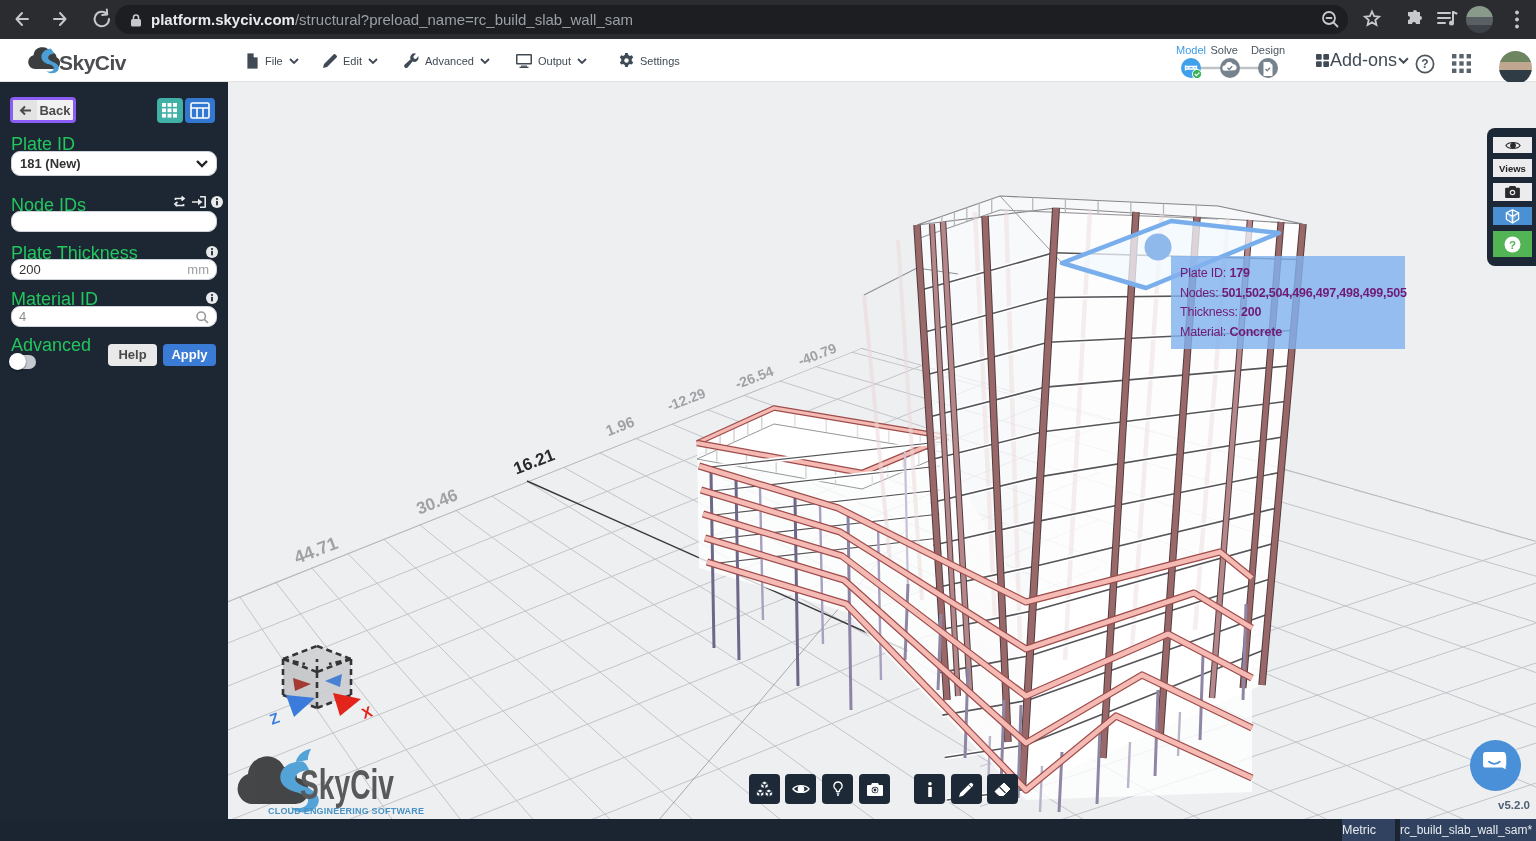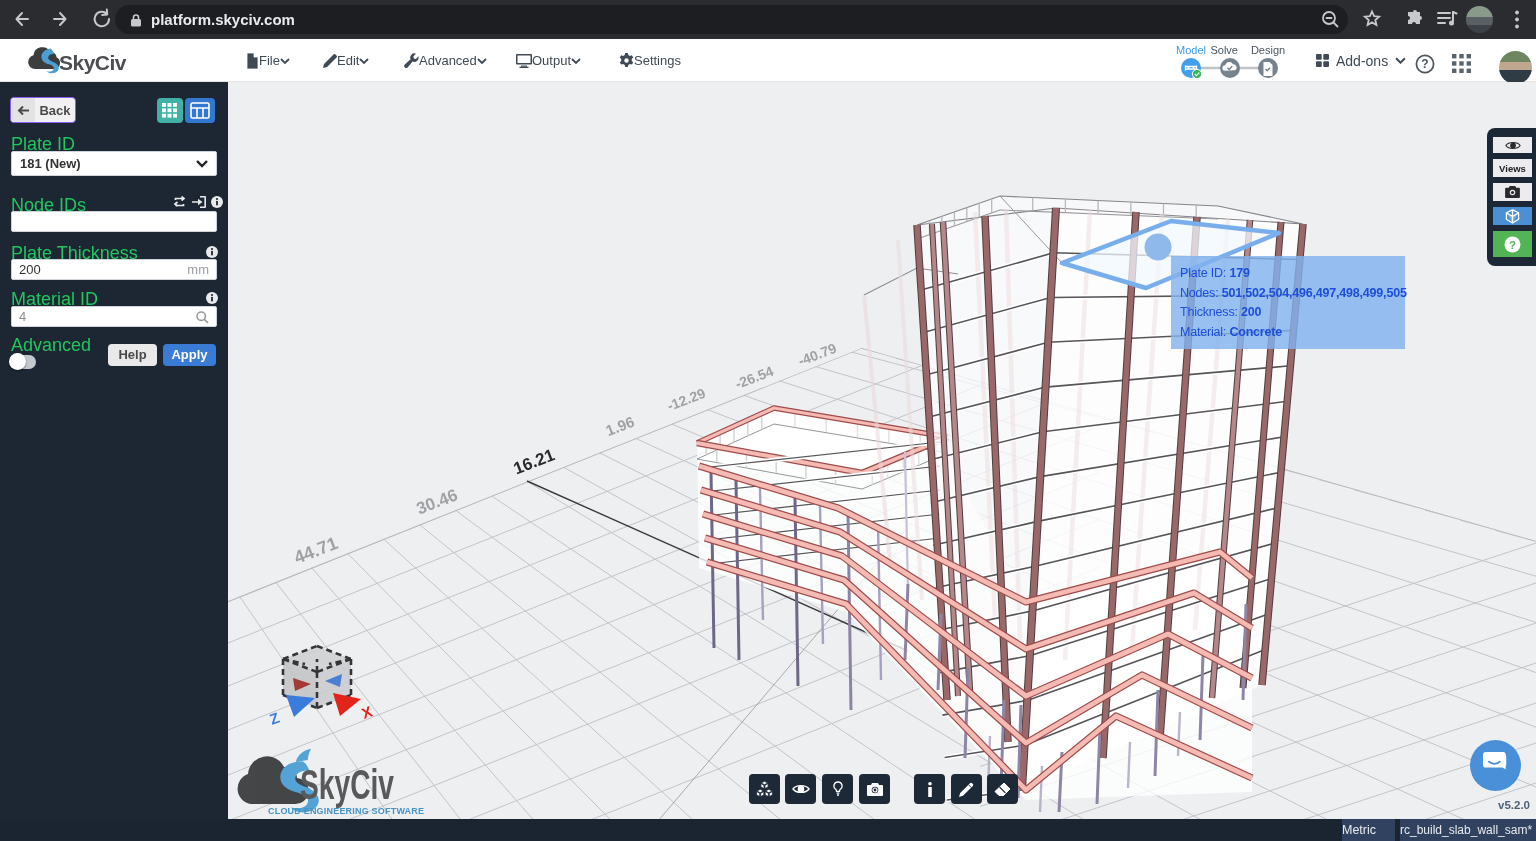--- a/index.html
+++ b/index.html
@@ -5,25 +5,25 @@
 html,body{width:1536px;height:841px;overflow:hidden;font-family:"Liberation Sans",sans-serif}
 .abs{position:absolute}
 #root{position:relative;width:1280px;height:841px;background:#eeeff1}
 
 #chrome{position:absolute;left:0;top:0;width:1536px;height:39px;background:#2b2c2f}
 #pill{position:absolute;left:115px;top:5px;width:1233px;height:29px;border-radius:15px;background:#1d1e21;display:flex;align-items:center}
 .curl{color:#e8eaed;font-size:15px;font-weight:700}
 .gurl{color:#9aa0a6;font-size:15px;font-weight:400}
 
 #appbar{position:absolute;left:0;top:39px;width:1536px;height:43px;background:#fff;border-bottom:1px solid #e2e3e5}
-.menu{position:absolute;top:0;height:43px;display:flex;align-items:center;color:#3f4a54;font-size:13px}
+.menu{position:absolute;top:0;height:43px;display:flex;align-items:center;gap:6px;color:#3f4a54;font-size:11px}
 
 #side{position:absolute;left:0;top:82px;width:228px;height:737px;background:#1c2733}
 #side label{display:block;color:#22c55e;font-size:18px;font-weight:400}
-.inp{position:absolute;left:11px;width:206px;background:#fff;border-radius:2px;border:1px solid #cfd4da}
+.inp{position:absolute;left:11px;width:206px;background:#fff;border-radius:9px;border:1px solid #cfd4da}
 
 #status{position:absolute;left:0;top:819px;width:1536px;height:22px;background:#1b2531}
 .scell{position:absolute;top:0;height:22px;background:#30425f;color:#e8ebef;font-size:12.5px;text-align:left;line-height:22px}
 
 .vbtn{position:absolute;width:31px;height:30px;background:#1e2937;border-radius:4px;display:flex;align-items:center;justify-content:center}
 .rbtn{position:absolute;left:6px;width:39px;border-radius:0;display:flex;align-items:center;justify-content:center}
 </style></head>
 <body>
 <div id="root">
 
@@ -32,20 +32,21 @@
   <path d="M16 11 H5 M10 5 L4.5 11 L10 17"></path>
   <path d="M42 11 H53 M48 5 L53.5 11 L48 17"></path>
   <path d="M97 11 a7.2 7.2 0 1 1 -2.2 -5.2 M94.8 1.5 l0.4 5 l-5 0.4"></path>
  </svg>
  <div id="pill">
   <svg style="margin-left:15px" width="12" height="14" viewBox="0 0 12 14" fill="#c6c8cb">
           <rect x="1" y="6" width="10" height="7.5" rx="1.5"></rect>
           <path d="M3.5 6 V4.5 a2.5 2.5 0 0 1 5 0 V6" fill="none" stroke="#c6c8cb" stroke-width="1.6"></path>
         </svg>
   <span style="margin-left:9px" class="curl">platform.skyciv.com</span>
+        <span class="gurl">/structural?preload_name=rc_build_slab_wall_sam</span>
  </div>
  <svg class="abs" style="left:1318px;top:8px" width="70" height="22" viewBox="0 0 70 22" fill="none" stroke="#c6c8cb" stroke-width="1.8" stroke-linecap="round">
   <circle cx="11" cy="10" r="6"></circle>
         <path d="M8.5 10 h5 M15.5 14.5 L19.5 18.5"></path>
   <path d="M54 3.5 l2.1 4.6 5 .5 -3.8 3.4 1.1 5 -4.4 -2.6 -4.4 2.6 1.1 -5 -3.8 -3.4 5 -.5 z"></path>
  </svg>
  <svg class="abs" style="left:1404px;top:9px" width="22" height="21" viewBox="0 0 22 21" fill="#c6c8cb">
   <path d="M9 3 a2 2 0 0 1 4 0 h3 v4 a2 2 0 0 1 0 4 v4 h-4 a2 2 0 0 0 -4 0 H4 v-4 a2 2 0 0 0 0 -4 V3 z"></path>
  </svg>
  <svg class="abs" style="left:1436px;top:10px" width="22" height="19" viewBox="0 0 22 19" fill="none" stroke="#c6c8cb" stroke-width="2" stroke-linecap="round">
@@ -130,21 +131,21 @@
    <circle cx="17" cy="17" r="4.6" fill="#35b558" stroke="#fff" stroke-width="1"></circle>
           <path d="M14.8 17 l1.6 1.6 l3 -3" stroke="#fff" stroke-width="1.3" fill="none"></path>
    <circle cx="50" cy="11" r="10" fill="#76828c"></circle>
    <path d="M45 13.8 a2.8 2.8 0 0 1 .4 -5.6 a4 4 0 0 1 7.6 -.9 a3.2 3.2 0 0 1 1.9 6 z" fill="#fff"></path>
           <path d="M47.5 10.8 l1.7 1.7 l3 -3.2" stroke="#76828c" stroke-width="1.4" fill="none"></path>
    <circle cx="88" cy="11" r="10" fill="#76828c"></circle>
    <path d="M83.5 5 h6 l3 3 v11 h-9 z" fill="#fff"></path>
           <path d="M85.5 12 l1.7 1.7 l2.8 -3" stroke="#76828c" stroke-width="1.4" fill="none"></path>
   </svg>
  </div>
- <div class="menu" style="left:1316px;font-size:14px;gap:7px">
+ <div class="menu" style="left:1316px;font-size:18px;gap:1px">
         <svg width="13" height="13" viewBox="0 0 13 13" fill="#3f4a54">
           <rect x="0" y="0" width="5.7" height="5.7" rx="1"></rect>
           <rect x="7.3" y="0" width="5.7" height="5.7" rx="1"></rect>
           <rect x="0" y="7.3" width="5.7" height="5.7" rx="1"></rect>
           <rect x="7.3" y="7.3" width="5.7" height="5.7" rx="1"></rect>
         </svg>
         <span>Add-ons</span>
         <svg width="11" height="7" viewBox="0 0 10 6" fill="none" stroke="#3f4a54" stroke-width="1.8">
           <path d="M1 1 l4 4 l4 -4"></path>
         </svg>
@@ -163,21 +164,21 @@
           <rect x="14.6" y="7.3" width="4.4" height="4.4"></rect>
           <rect x="0" y="14.6" width="4.4" height="4.4"></rect>
           <rect x="7.3" y="14.6" width="4.4" height="4.4"></rect>
           <rect x="14.6" y="14.6" width="4.4" height="4.4"></rect>
         </g>
       </svg>
  <div class="abs" style="left:1499px;top:12px;width:33px;height:33px;border-radius:50%;background:linear-gradient(180deg,#6e8561 0 32%,#c0a78f 32% 58%,#2f3b45 58%);overflow:hidden"></div>
 </div>
 
 <div id="side">
- <div class="abs" style="left:10px;top:15px;width:66px;height:26px;background:#f1f1f1;border:1px solid #8b5cf6;border-radius:4px;overflow:hidden;display:flex;align-items:center">
+ <div class="abs" style="left:10px;top:15px;width:66px;height:26px;background:#f1f1f1;border:3px solid #8b5cf6;border-radius:4px;overflow:hidden;display:flex;align-items:center">
    <div style="width:24px;height:26px;background:#e3e3e3;display:flex;align-items:center;justify-content:center">
           <svg width="13" height="11" viewBox="0 0 13 11" fill="none" stroke="#4a4a4a" stroke-width="2">
             <path d="M12 5.5 H2 M6 1.5 L2 5.5 L6 9.5"></path>
           </svg>
         </div>
    <div style="flex:1;text-align:center;font-size:13px;font-weight:700;color:#4a4a4a">Back</div>
  </div>
  <div class="abs" style="left:157px;top:16px;width:26px;height:25px;background:#41b1a5;border-radius:4px"><svg style="margin:5px 0 0 5px" width="16" height="15" viewBox="0 0 16 15" fill="#fff">
           <g>
             <rect x="0" y="0" width="4" height="3.8"></rect>
@@ -509,21 +510,21 @@
         <polyline points="703.0,514.0 842.0,556.0 1026.0,696.0 1168.0,634.0 1252.0,678.0" fill="none" stroke="#f4bab3" stroke-width="4.8" stroke-linecap="butt" stroke-linejoin="round"></polyline>
         <polyline points="705.0,538.0 844.0,580.0 1026.0,743.0 1142.0,675.0 1252.0,728.0" fill="none" stroke="#9e4c4a" stroke-width="7.2" stroke-linecap="butt" stroke-linejoin="round"></polyline>
         <polyline points="705.0,538.0 844.0,580.0 1026.0,743.0 1142.0,675.0 1252.0,728.0" fill="none" stroke="#f4bab3" stroke-width="4.8" stroke-linecap="butt" stroke-linejoin="round"></polyline>
         <polyline points="707.0,562.0 846.0,604.0 1026.0,790.0 1116.0,716.0 1252.0,778.0" fill="none" stroke="#9e4c4a" stroke-width="7.2" stroke-linecap="butt" stroke-linejoin="round"></polyline>
         <polyline points="707.0,562.0 846.0,604.0 1026.0,790.0 1116.0,716.0 1252.0,778.0" fill="none" stroke="#f4bab3" stroke-width="4.8" stroke-linecap="butt" stroke-linejoin="round"></polyline>
         <polygon points="1062.0,263.0 1171.0,221.0 1279.0,233.0 1146.0,288.0" fill="rgba(242,248,255,0.75)" stroke="#79aeec" stroke-width="4.5" stroke-linejoin="round"></polygon>
         <circle cx="1158" cy="247" r="13.5" fill="#8ab5ea" opacity="0.95"></circle>
       </svg>
 </div>
 
-<div class="abs" style="left:1171px;top:256px;width:234px;height:93px;background:rgba(129,178,238,0.82);color:#1d4ed8;font-size:12.5px;padding:8px 0 0 9px;line-height:19.5px;white-space:nowrap;letter-spacing:-0.2px">
+<div class="abs" style="left:1171px;top:256px;width:234px;height:93px;background:rgba(129,178,238,0.82);color:#701a75;font-size:12.5px;padding:8px 0 0 9px;line-height:19.5px;white-space:nowrap;letter-spacing:-0.2px">
  <div>Plate ID: <b>179</b></div>
  <div>Nodes: <b>501,502,504,496,497,498,499,505</b></div>
  <div>Thickness: <b>200</b></div>
  <div>Material: <b>Concrete</b></div>
 </div>
 
 <div class="abs" style="left:1487px;top:128px;width:49px;height:138px;background:#1d2836;border-radius:8px 0 0 8px">
  <div class="rbtn" style="top:9px;height:16px;background:#ececee">
         <svg width="16" height="11" viewBox="0 0 18 12" fill="none" stroke="#2a2a2e" stroke-width="1.3">
           <path d="M1 6 C4 1.5 14 1.5 17 6 C14 10.5 4 10.5 1 6 z"></path>

